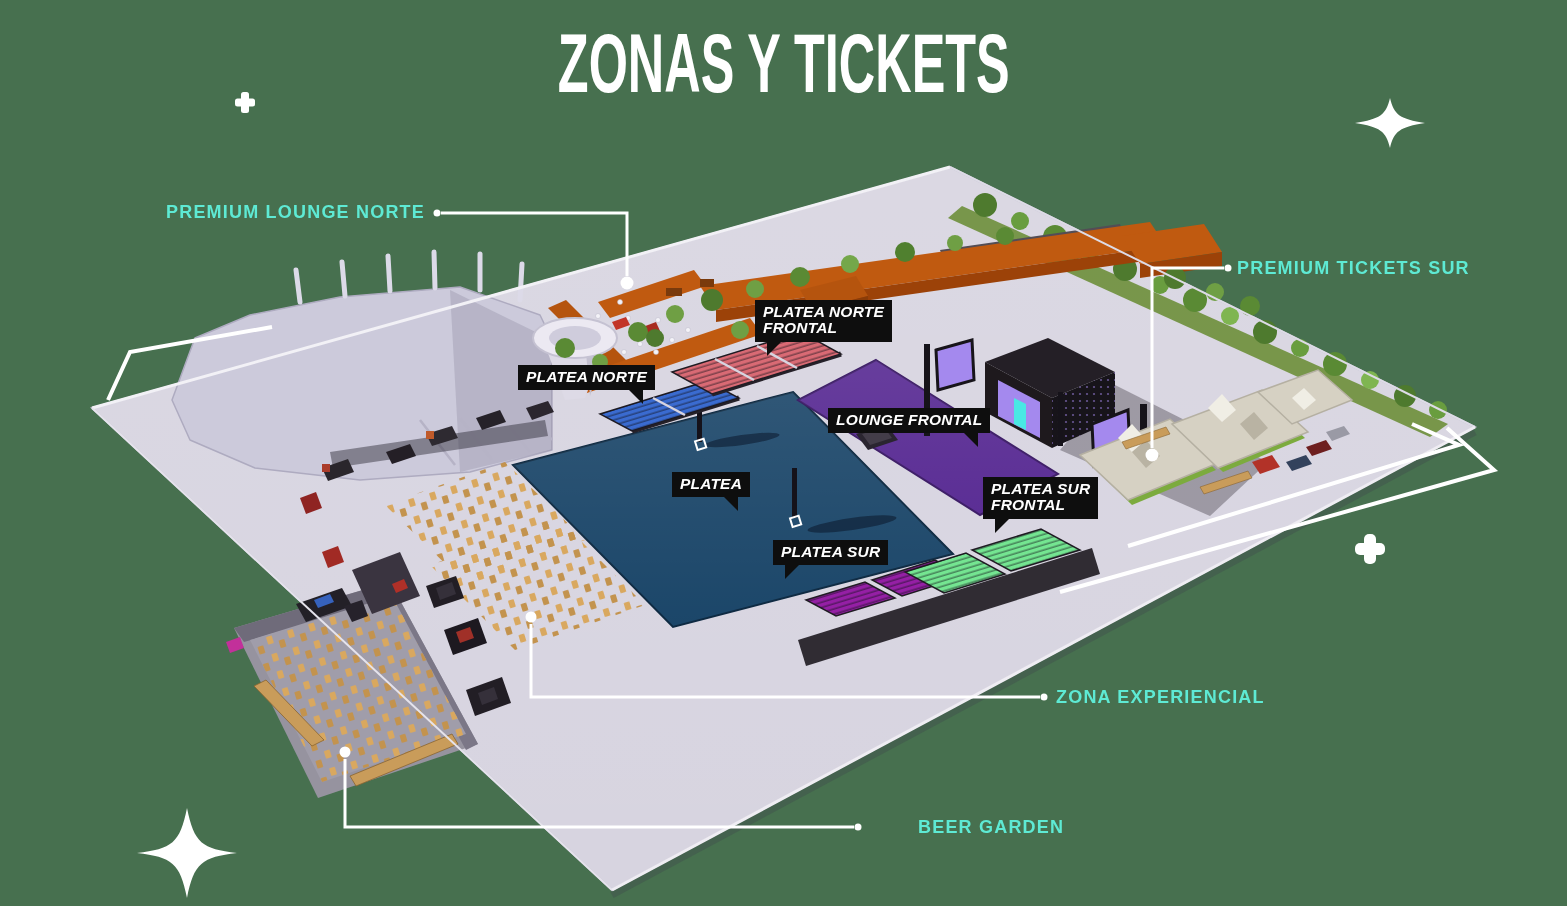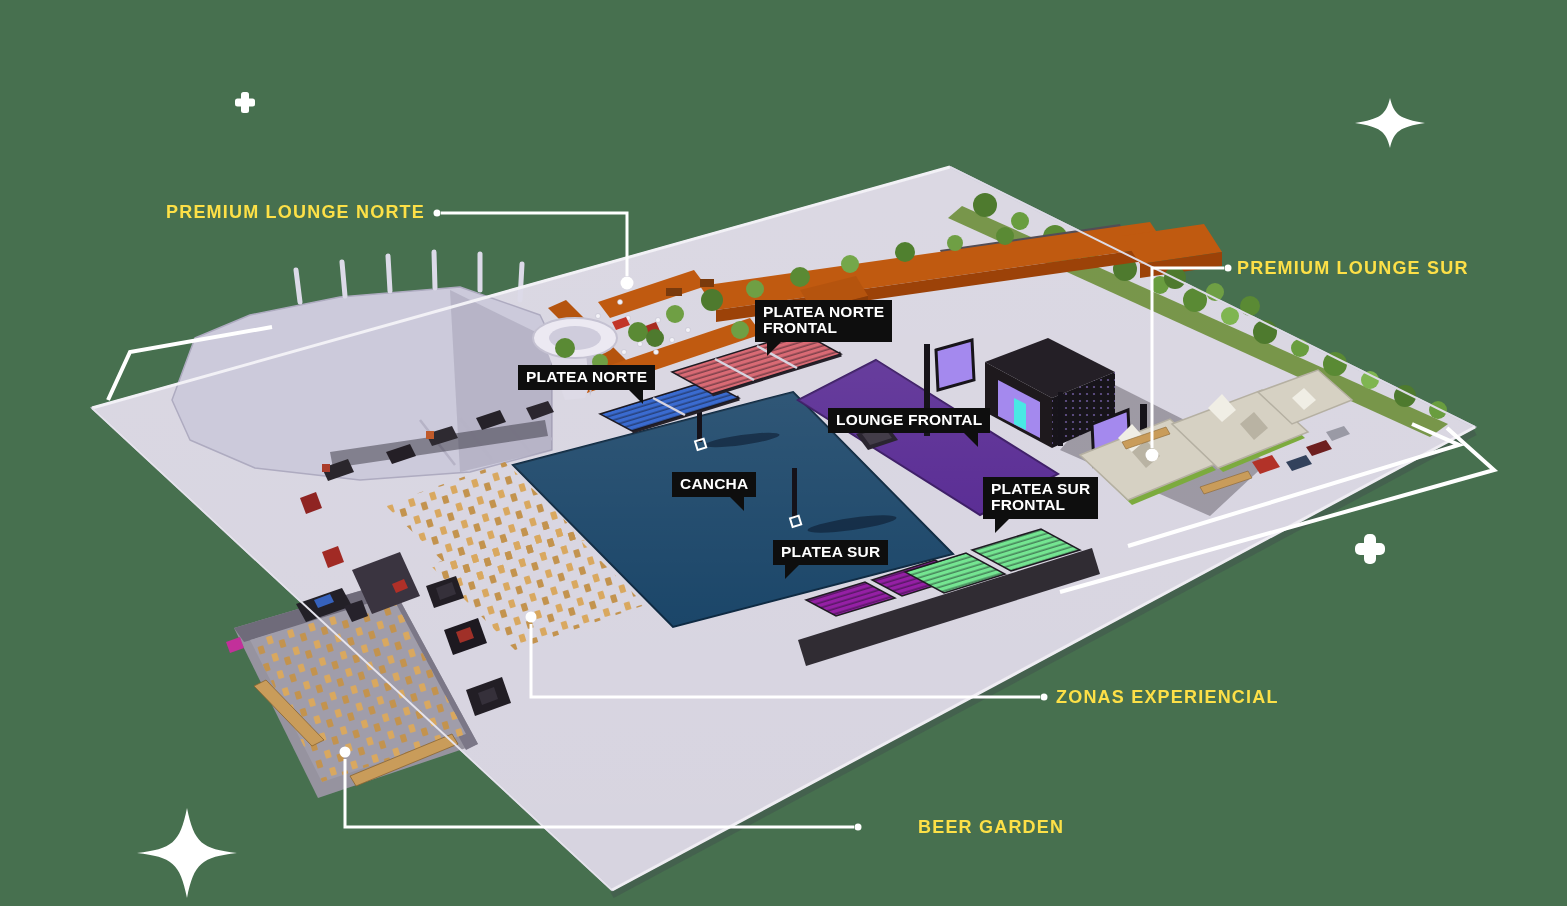--- a/index.html
+++ b/index.html
@@ -4,25 +4,25 @@
 <style>
   html,body{margin:0;padding:0;background:#47704F;}
   .scene{position:relative;width:1567px;height:906px;overflow:hidden;
          font-family:"Liberation Sans", sans-serif;}
   .scene svg{position:absolute;left:0;top:0;}
   .title{position:absolute;top:16px;left:0;right:0;text-align:center;margin:0;z-index:30;}
   .title span{display:inline-block;color:#fff;font-weight:bold;font-size:70px;
               letter-spacing:0px;transform:scale(0.72,1.18);transform-origin:center top;}
   .bubble{position:absolute;background:#0E0E0E;color:#FFF;font-weight:bold;
           font-size:15.5px;line-height:1.06;letter-spacing:.2px;padding:4px 8px 5px;
-          white-space:nowrap;z-index:20;}
+          white-space:nowrap;z-index:20;font-style:italic;}
   .tail{position:absolute;top:calc(100% - 1px);width:0;height:0;border-top:15px solid #0E0E0E;}
   .tail-l{left:12px;border-right:15px solid transparent;}
   .tail-r{right:12px;border-left:15px solid transparent;}
-  .callout{position:absolute;color:#fde047;font-weight:bold;font-size:18px;
+  .callout{position:absolute;color:#5eead4;font-weight:bold;font-size:18px;
            letter-spacing:1.2px;white-space:nowrap;z-index:20;}
 </style>
 </head>
 <body>
 
 <div class="scene">
 
 <svg width="1567" height="906" viewBox="0 0 1567 906">
   <defs>
     <linearGradient id="fadeTop" x1="0" y1="0" x2="0" y2="1">
@@ -310,51 +310,52 @@
         </g>
     <path d="M 1355,123 C 1380,119 1386,115 1390,98 C 1394,115 1400,119 1425,123 C 1400,127 1394,131 1390,148 C 1386,131 1380,127 1355,123 Z"></path>
     <g>
           <rect x="1364" y="534" width="12" height="30" rx="5"></rect>
           <rect x="1355" y="543" width="30" height="12" rx="5"></rect>
         </g>
     <path d="M 137,853 C 172,849 180,843 187,808 C 194,843 202,849 237,853 C 202,857 194,863 187,898 C 180,863 172,857 137,853 Z"></path>
   </g>
 </svg>
 
+<h1 class="title"><span>ZONAS Y TICKETS</span></h1>
 
 <div class="bubble" style="left:755px;top:300px">
   <div>PLATEA NORTE</div>
   <div>FRONTAL</div>
   <div class="tail tail-l"></div>
 </div>
 
 <div class="bubble" style="left:518px;top:365px">
   <div>PLATEA NORTE</div>
   <div class="tail tail-r"></div>
 </div>
 
 <div class="bubble" style="left:828px;top:408px">
   <div>LOUNGE FRONTAL</div>
   <div class="tail tail-r"></div>
 </div>
 
 <div class="bubble" style="left:672px;top:472px">
-  <div>CANCHA</div>
+  <div>PLATEA</div>
   <div class="tail tail-r"></div>
 </div>
 
 <div class="bubble" style="left:773px;top:540px">
   <div>PLATEA SUR</div>
   <div class="tail tail-l"></div>
 </div>
 
 <div class="bubble" style="left:983px;top:477px">
   <div>PLATEA SUR</div>
   <div>FRONTAL</div>
   <div class="tail tail-l"></div>
 </div>
 
 <div class="callout" style="right:1142px;top:202px">PREMIUM LOUNGE NORTE</div>
-<div class="callout" style="left:1237px;top:258px">PREMIUM LOUNGE SUR</div>
-<div class="callout" style="left:1056px;top:687px">ZONAS EXPERIENCIAL</div>
+<div class="callout" style="left:1237px;top:258px">PREMIUM TICKETS SUR</div>
+<div class="callout" style="left:1056px;top:687px">ZONA EXPERIENCIAL</div>
 <div class="callout" style="left:918px;top:817px">BEER GARDEN</div>
 
 </div>
 
 </body></html>

